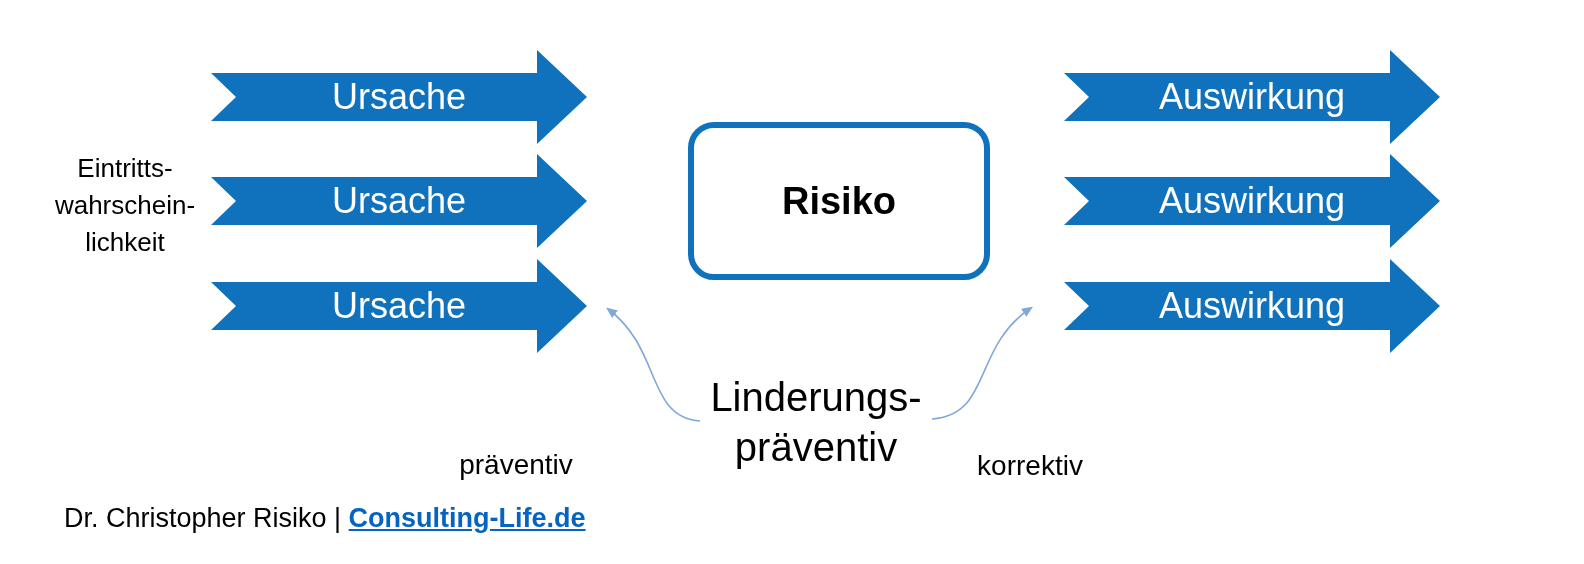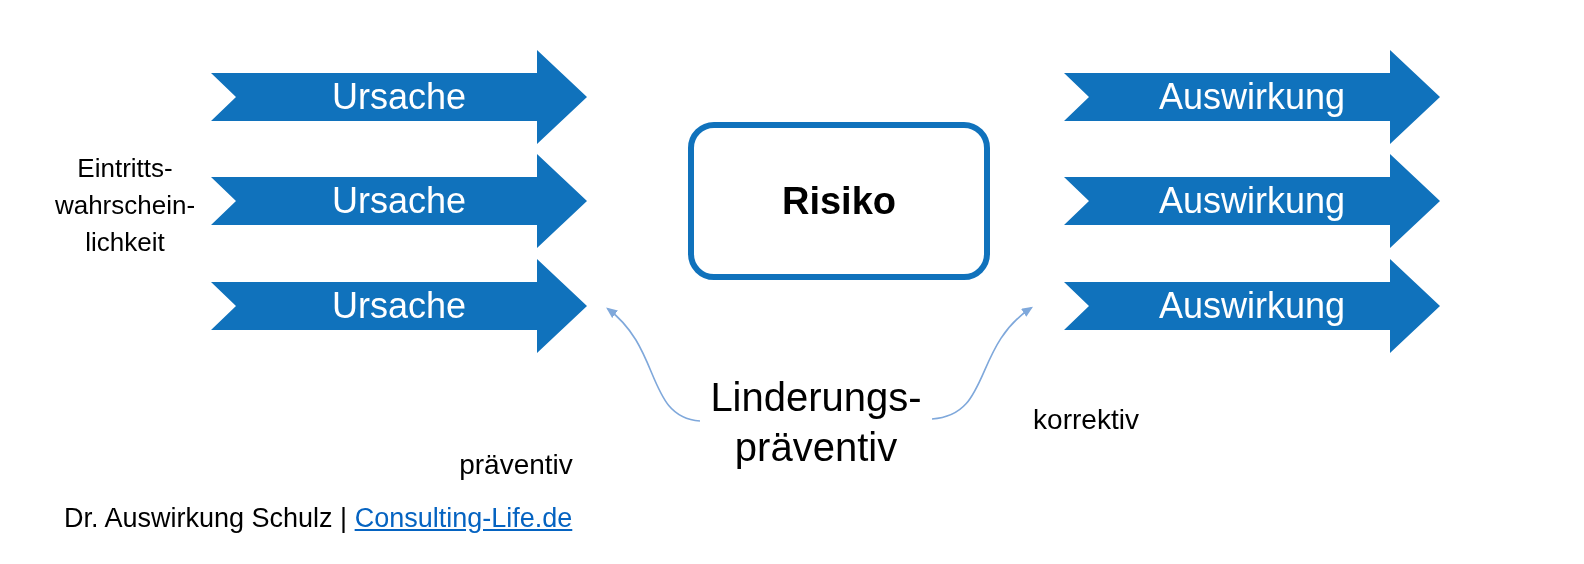--- a/index.html
+++ b/index.html
@@ -80,21 +80,21 @@
   }
   .qualifier {
     position: absolute;
     top: 404px;
     width: 160px;
     text-align: center;
     font-size: 28px;
     color: #000000;
   }
   .qualifier.preventive { left: 436px; margin-top: 45px; }
-  .qualifier.corrective { left: 1006px; }
+  .qualifier.corrective { left: 950px; margin-top: 46px; }
 
   
   .connector-layer {
     position: absolute;
     inset: 0;
     pointer-events: none;
   }
   .connector {
     fill: none;
     stroke: var(--connector-blue, #7FA8DB);
@@ -109,20 +109,21 @@
     font-size: 27px;
     white-space: nowrap;
     color: #000000;
   }
   .footer-line.left  { left: 64px; }
   .footer-line.right { left: 705px; }
   .footer-link {
     color: var(--link-blue, #0563C1);
     text-decoration: underline;
     cursor: pointer;
+    font-weight: bold;
   }
 </style>
 </head>
 <body>
 
 <div class="canvas">
 
   <div class="side-label left">Eintritts-
 wahrschein-
 lichkeit</div>
@@ -179,16 +180,16 @@
     <defs>
       <marker id="arrowhead" orient="auto" markerWidth="8" markerHeight="7" refX="5.5" refY="3">
         <path class="connector-head" d="M0,0 L7,3 L0,6 Z"></path>
       </marker>
     </defs>
     <path class="connector" d="M 700,421 C 646,417 662,349 608,309" marker-end="url(#arrowhead)"></path>
     <path class="connector" d="M 932,419 C 992,415 972,347 1031,308" marker-end="url(#arrowhead)"></path>
   </svg>
 
   <div class="footer-line left">
-    <span>Dr. Auswirkung Schulz | </span><span class="footer-link">Consulting-Life.de</span>
+    <span>Dr. Christopher Risiko | </span><span class="footer-link">Consulting-Life.de</span>
   </div>
 
 </div>
 
 </body></html>

